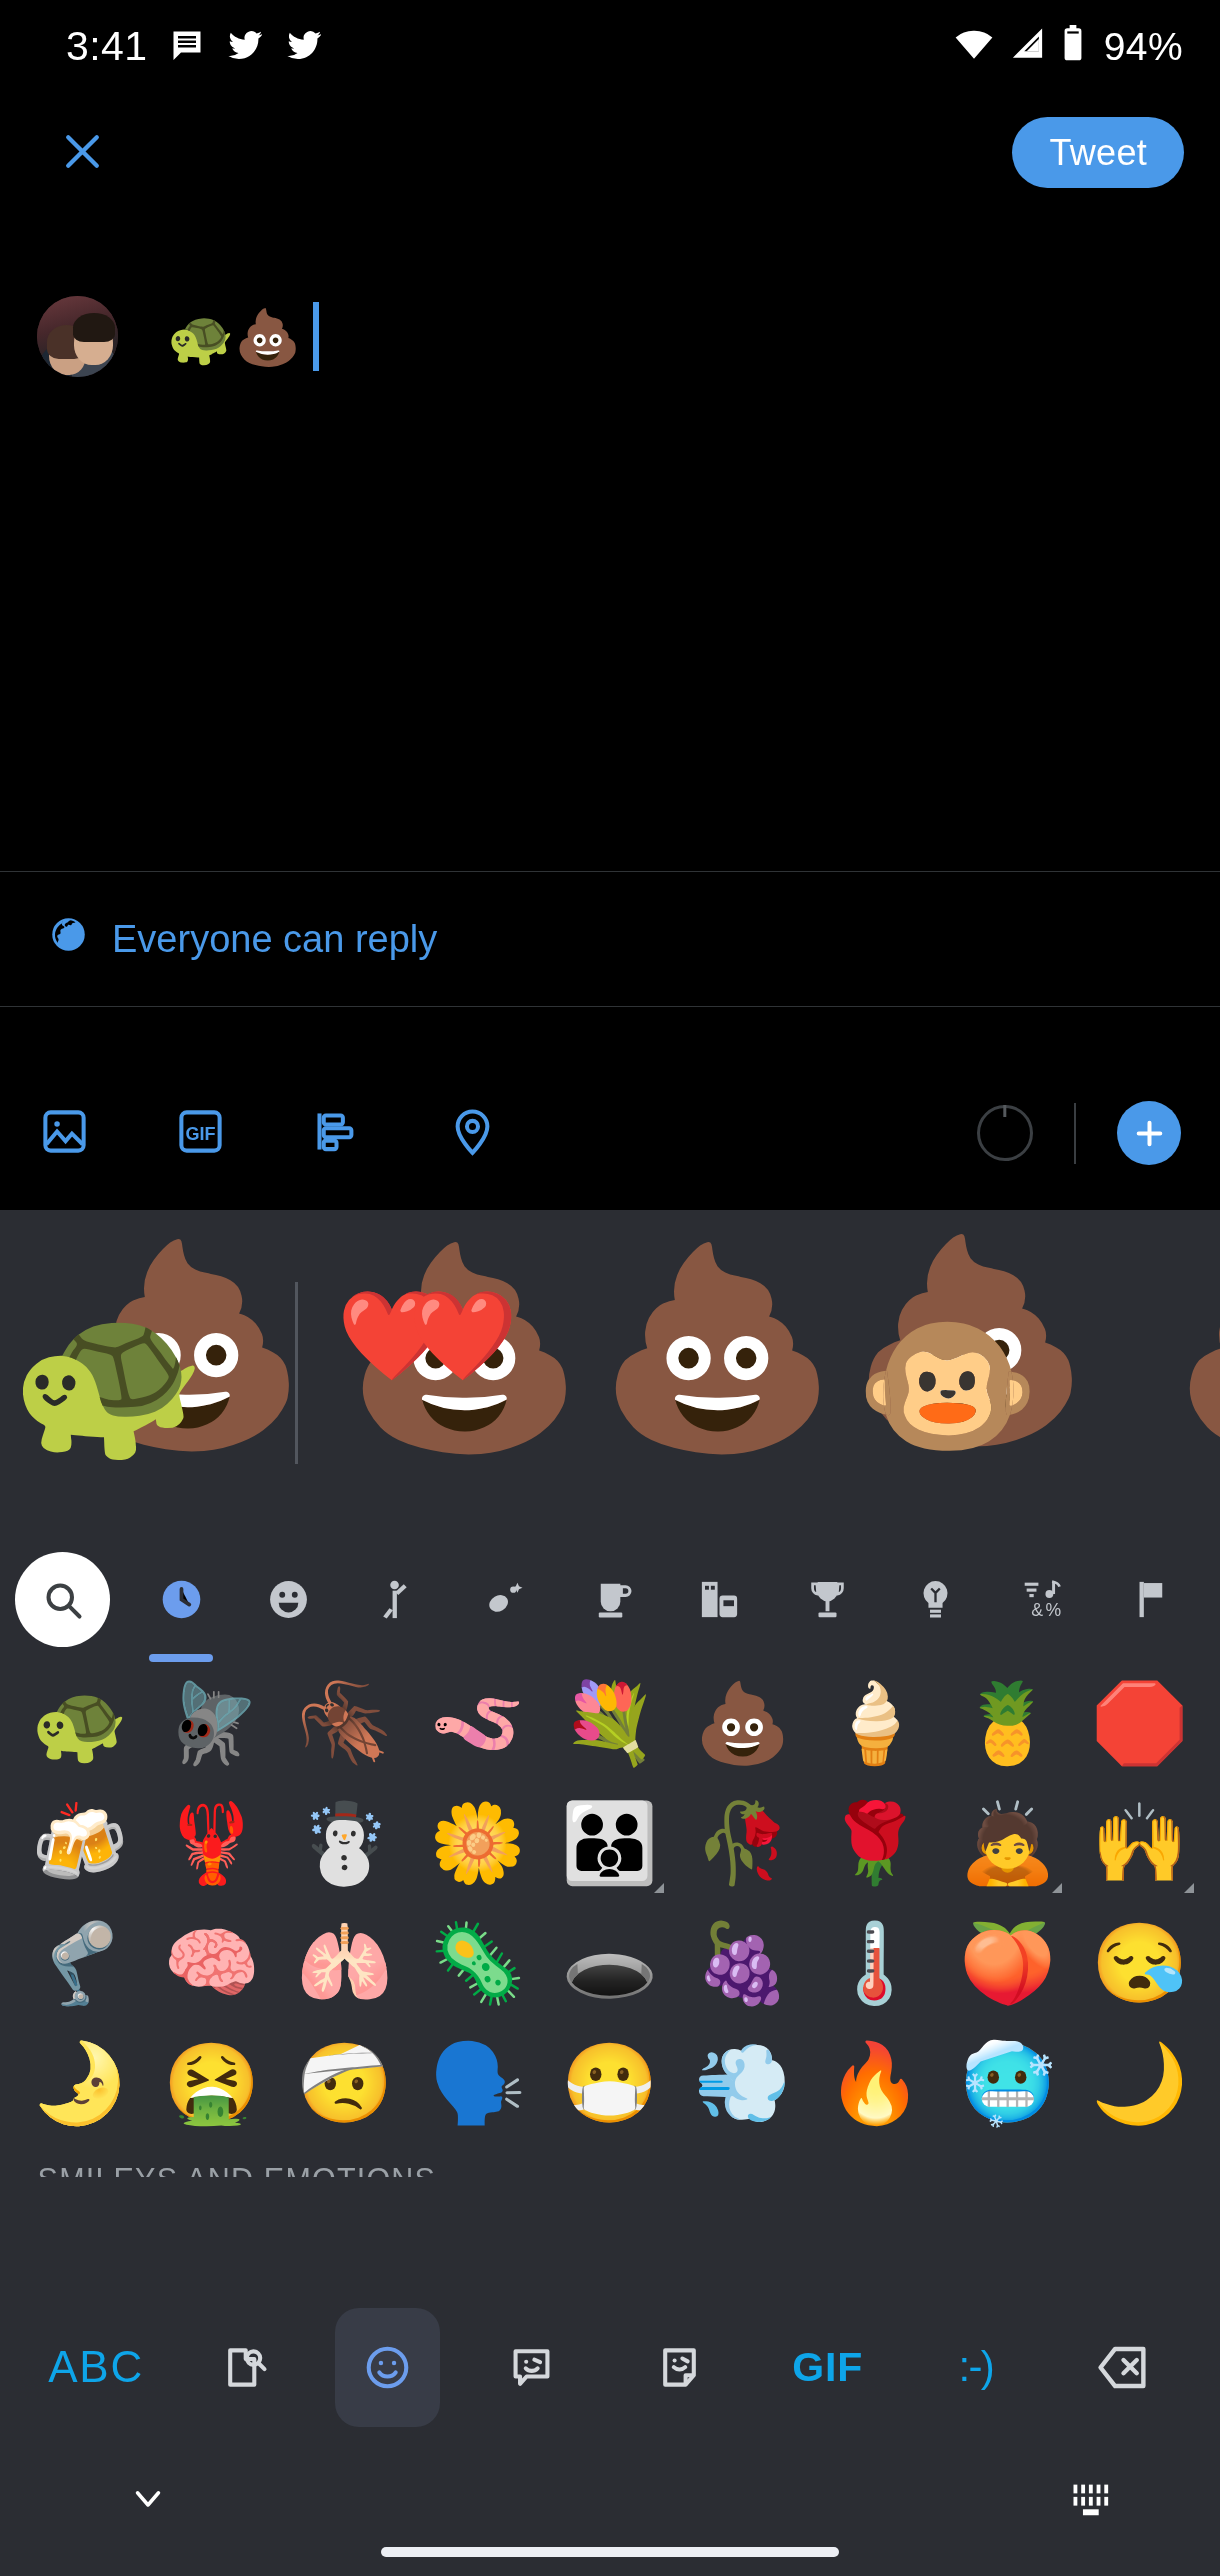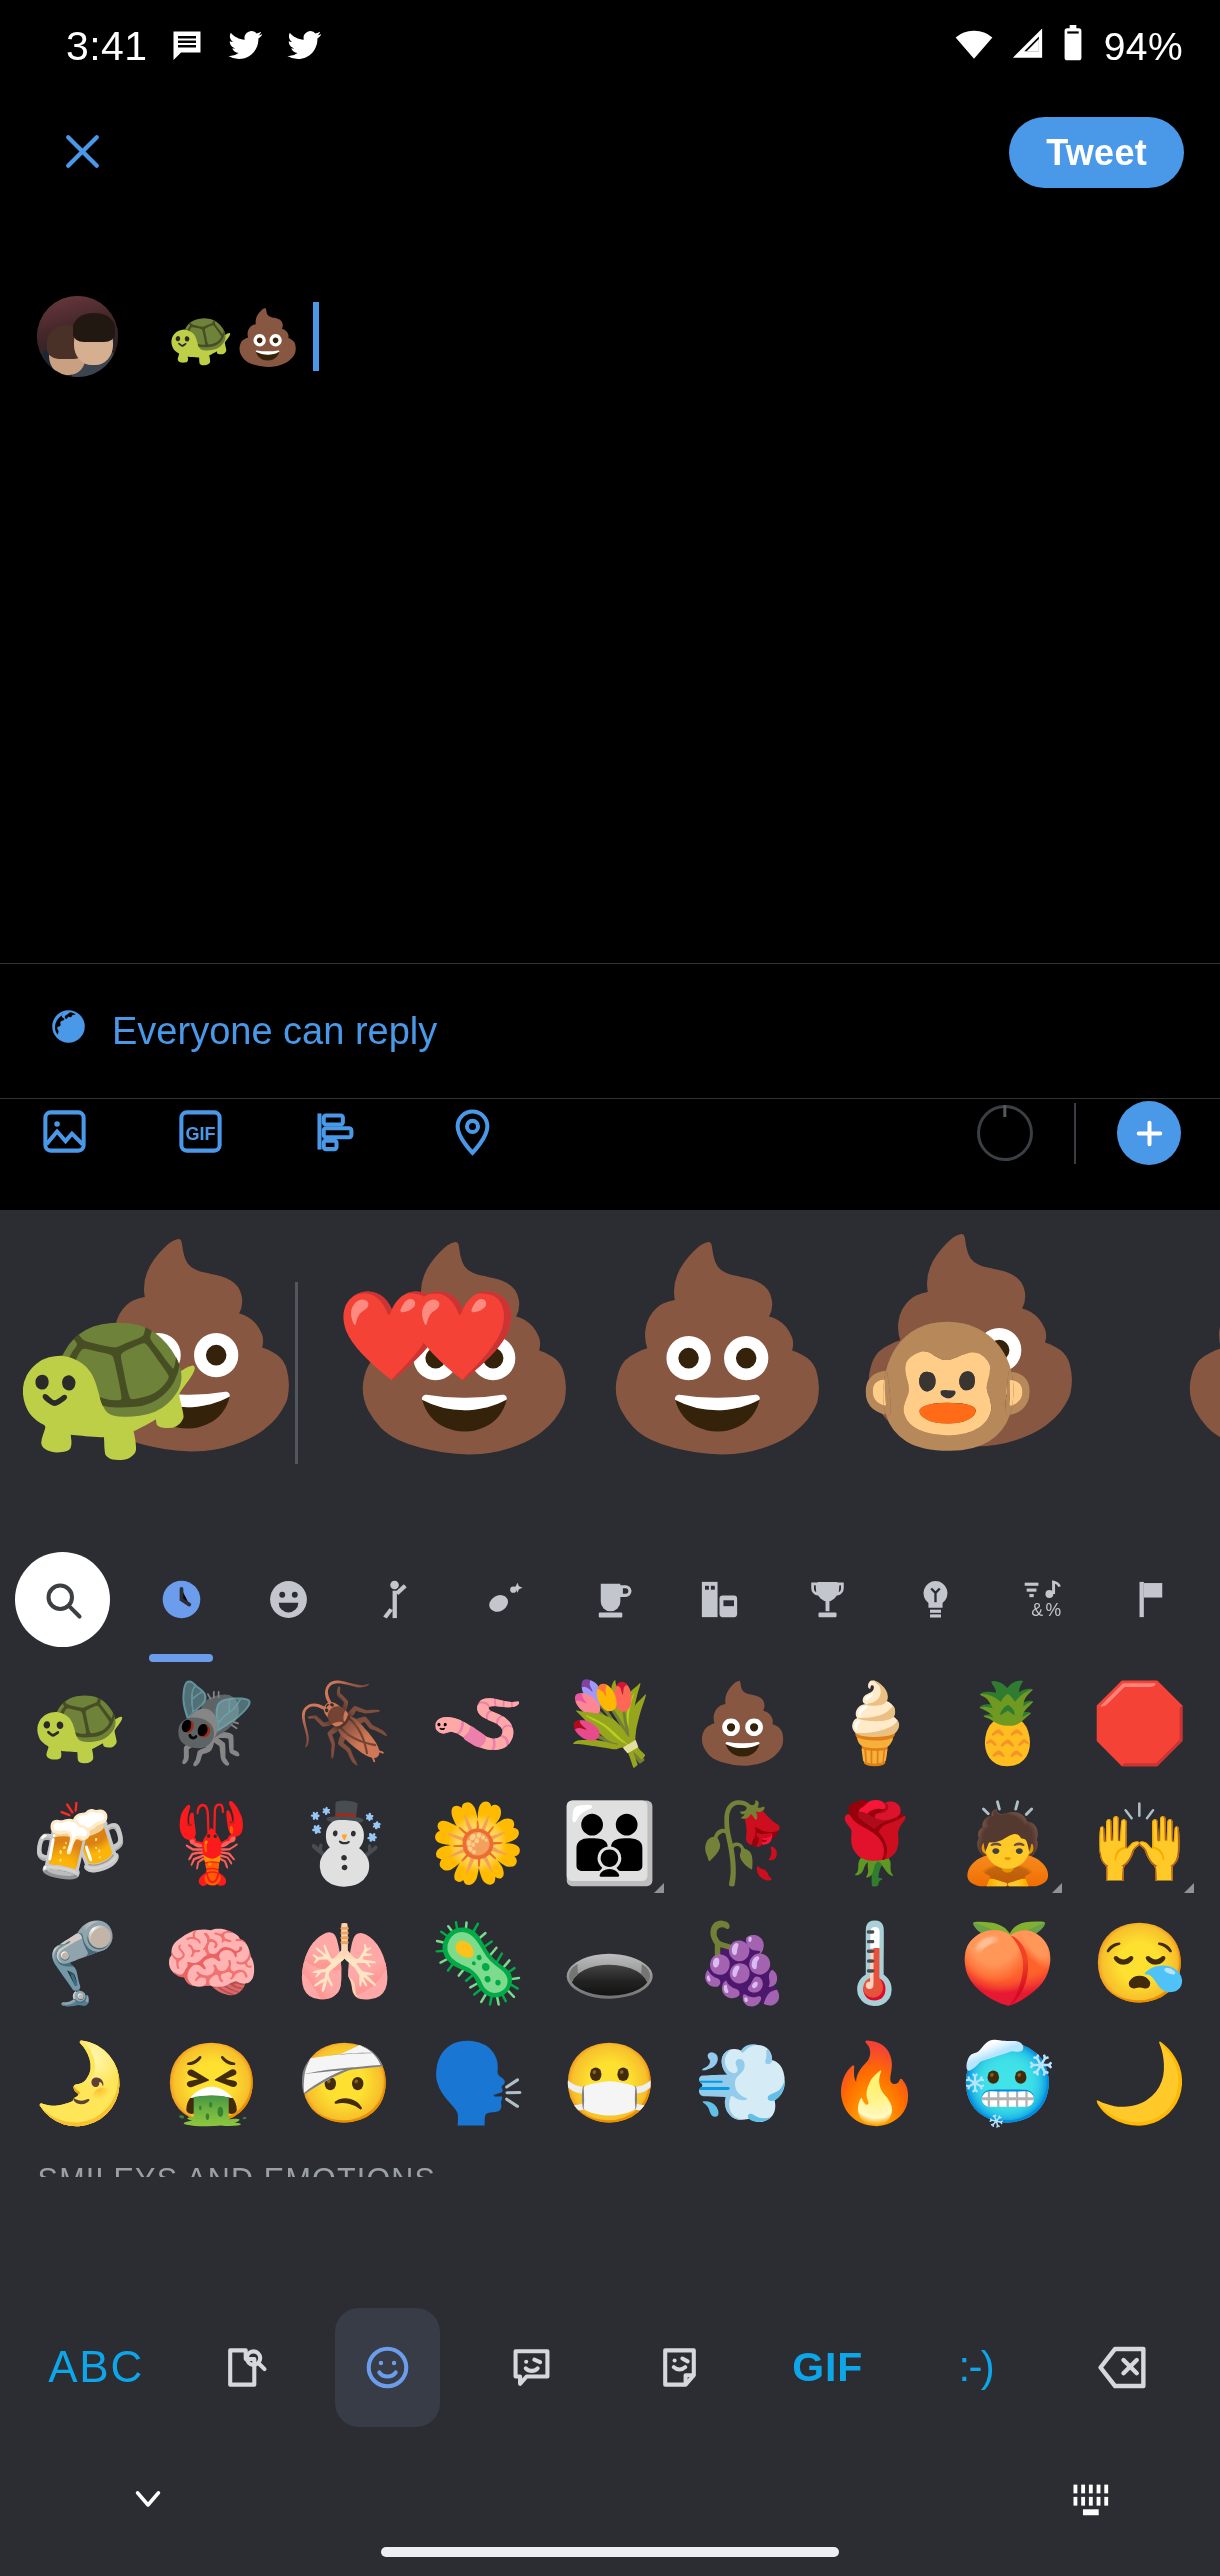--- a/index.html
+++ b/index.html
@@ -24,21 +24,21 @@
 
   
   .compose-header {
     position: absolute; top: 93px; left: 0; width: 1220px; height: 119px;
     display: flex; align-items: center; justify-content: space-between;
     padding: 0 36px 0 51px;
   }
   .close-btn { width: 63px; height: 63px; display: flex; align-items: center; justify-content: center; }
   .tweet-btn {
     background: #4a99e9; color: #fff; border: none; border-radius: 41px;
-    padding: 0 37px; height: 71px; font-size: 36px; font-weight: bold;
+    padding: 0 37px; height: 71px; font-size: 36px; font-weight: normal;
     font-family: "Liberation Sans", sans-serif; letter-spacing: 0.3px;
   }
 
   
   .compose-body {
     position: absolute; top: 254px; left: 0; width: 1220px; height: 661px;
     padding: 42px 34px 0 37px; display: flex; align-items: flex-start;
   }
   .avatar {
     width: 81px; height: 81px; border-radius: 50%; overflow: hidden;
@@ -60,21 +60,21 @@
     background: #3c4450; right: 0px; bottom: 0; }
   .compose-text {
     margin-left: 49px; display: flex; align-items: center; height: 81px;
     font-size: 54px; line-height: 1;
   }
   .compose-emoji { display: flex; align-items: center; gap: 6.8px; }
   .caret { width: 6px; height: 69px; background: #4a99e9; margin-left: 12px; }
 
   
   .reply-row {
-    position: absolute; top: 963px; left: 0; width: 1220px; height: 136px;
+    position: absolute; top: 871px; left: 0; width: 1220px; height: 136px;
     display: flex; align-items: center; padding-left: 49px; gap: 24px;
     border-top: 1.7px solid #2f3336; border-bottom: 1.7px solid #2f3336;
     color: #4a99e9; font-size: 38px;
   }
 
   
   .compose-toolbar {
     position: absolute; top: 1056px; left: 0; width: 1220px; height: 154px;
     display: flex; align-items: center; padding: 0 39px 0 39px;
   }

